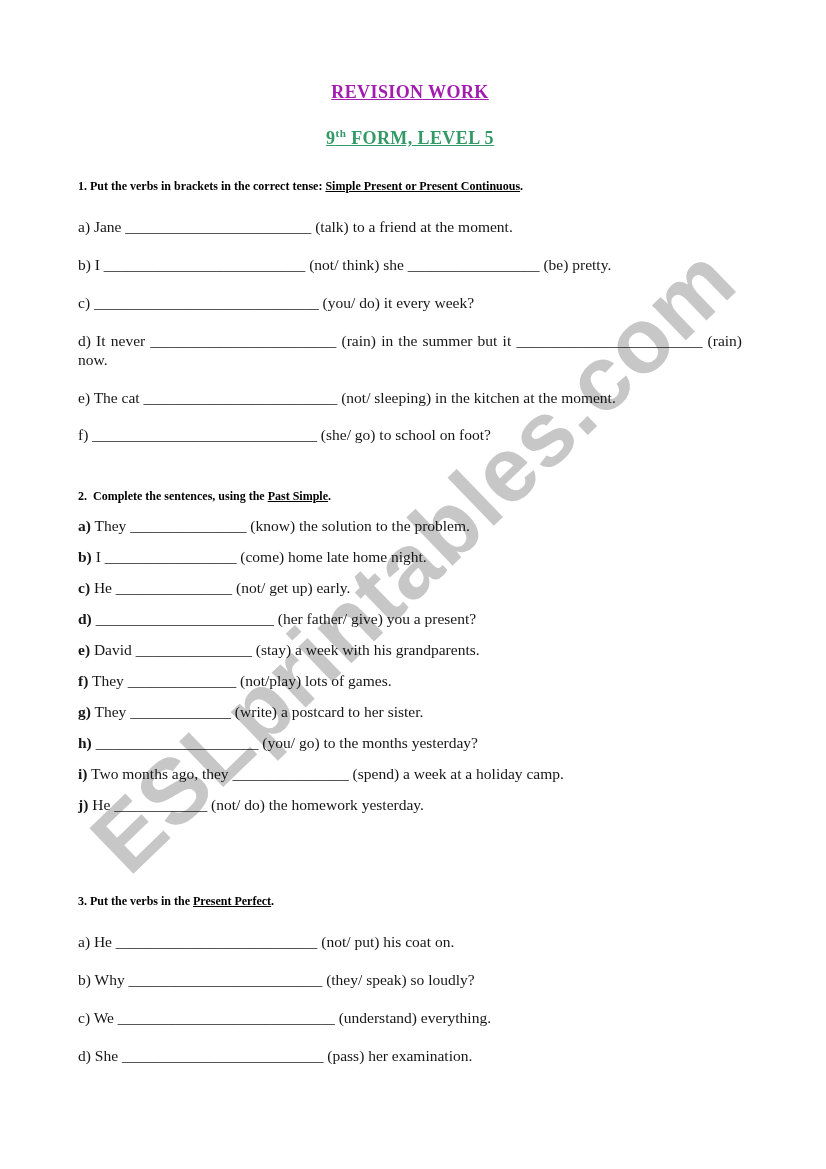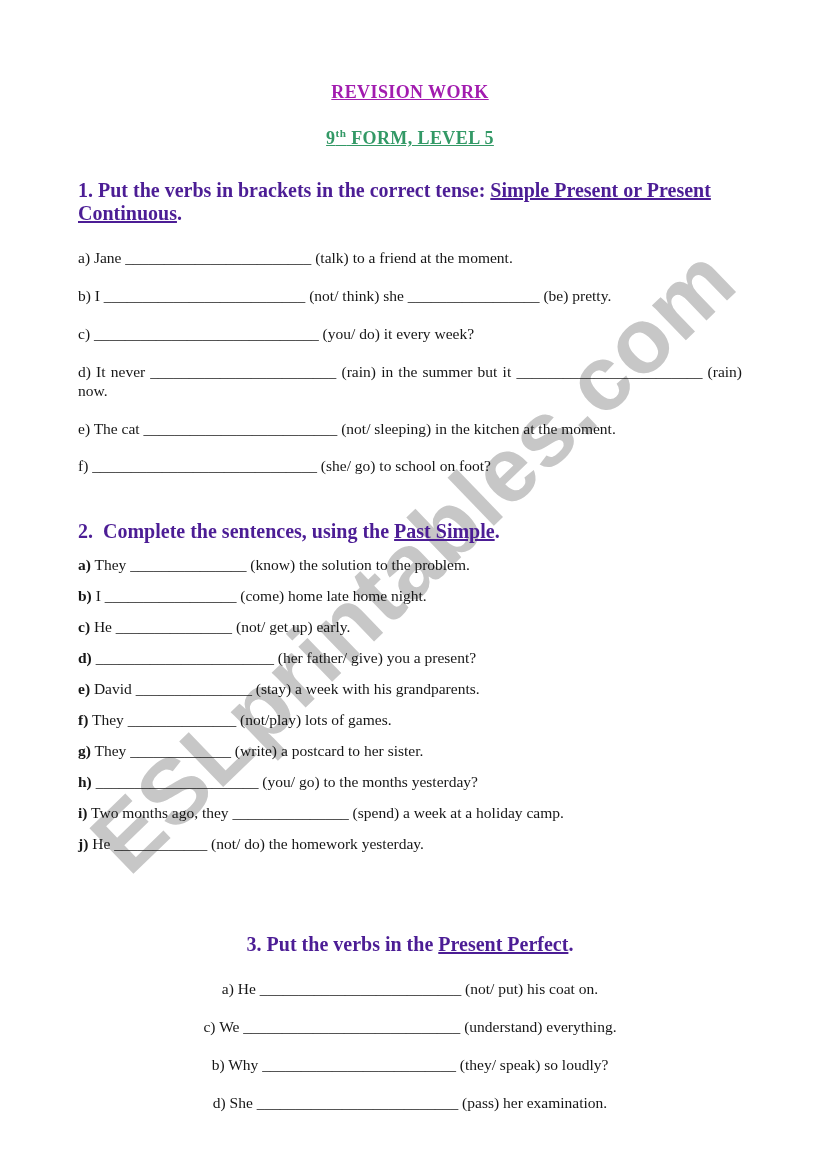--- a/index.html
+++ b/index.html
@@ -38,37 +38,37 @@
     font-weight: bold;
     font-size: 18px;
     letter-spacing: 0.4px;
     text-decoration: underline;
     margin: 0 0 24px 0;
   }
   .subtitle { margin: 0 0 30px 0; }
   .subtitle sup { font-size: 0.62em; }
   .heading {
     font-weight: bold;
-    font-size: 20px;
-    color: #4c1d95;
+    font-size: 12px;
+    color: #000000;
     margin: 0 0 24px 0;
     font-family: Liberation Serif, serif;
   }
   .heading .u { text-decoration: underline; }
   .item {
     margin: 0 0 19px 0;
     line-height: 1.22;
   }
   .txt, .label { white-space: pre-wrap; }
   .justify { text-align: justify; }
   .sec2 { margin-top: 44px; }
   .sec2 .heading { margin-bottom: 13px; }
   .sec2 .item { margin-bottom: 12px; }
   .sec2 .label { font-weight: bold; }
-  .sec3 { margin-top: 80px; text-align: center; }
+  .sec3 { margin-top: 80px; }
   .sec3 .heading { margin-bottom: 24px; }
 </style>
 </head>
 <body>
 
 <div class="page">
 
   <div class="watermark" style="color: rgb(199, 199, 199);">ESLprintables.com</div>
 
   <div class="content">
@@ -100,19 +100,19 @@
       <p class="item"><span class="label">g)</span><span class="txt"> They _____________ (write) a postcard to her sister.</span></p>
       <p class="item"><span class="label">h)</span><span class="txt"> _____________________ (you/ go) to the months yesterday?</span></p>
       <p class="item"><span class="label">i)</span><span class="txt"> Two months ago, they _______________ (spend) a week at a holiday camp.</span></p>
       <p class="item"><span class="label">j)</span><span class="txt"> He ____________ (not/ do) the homework yesterday.</span></p>
     </div>
 
     <div class="section sec3">
       <p class="heading"><span class="txt">3. Put the verbs in the </span><span class="u">Present Perfect</span><span class="txt">.</span></p>
 
       <p class="item"><span class="label">a)</span><span class="txt"> He __________________________ (not/ put) his coat on.</span></p>
+      <p class="item"><span class="label">b)</span><span class="txt"> Why _________________________ (they/ speak) so loudly?</span></p>
       <p class="item"><span class="label">c)</span><span class="txt"> We ____________________________ (understand) everything.</span></p>
-      <p class="item"><span class="label">b)</span><span class="txt"> Why _________________________ (they/ speak) so loudly?</span></p>
       <p class="item"><span class="label">d)</span><span class="txt"> She __________________________ (pass) her examination.</span></p>
     </div>
 
   </div>
 </div>
 
 </body></html>

